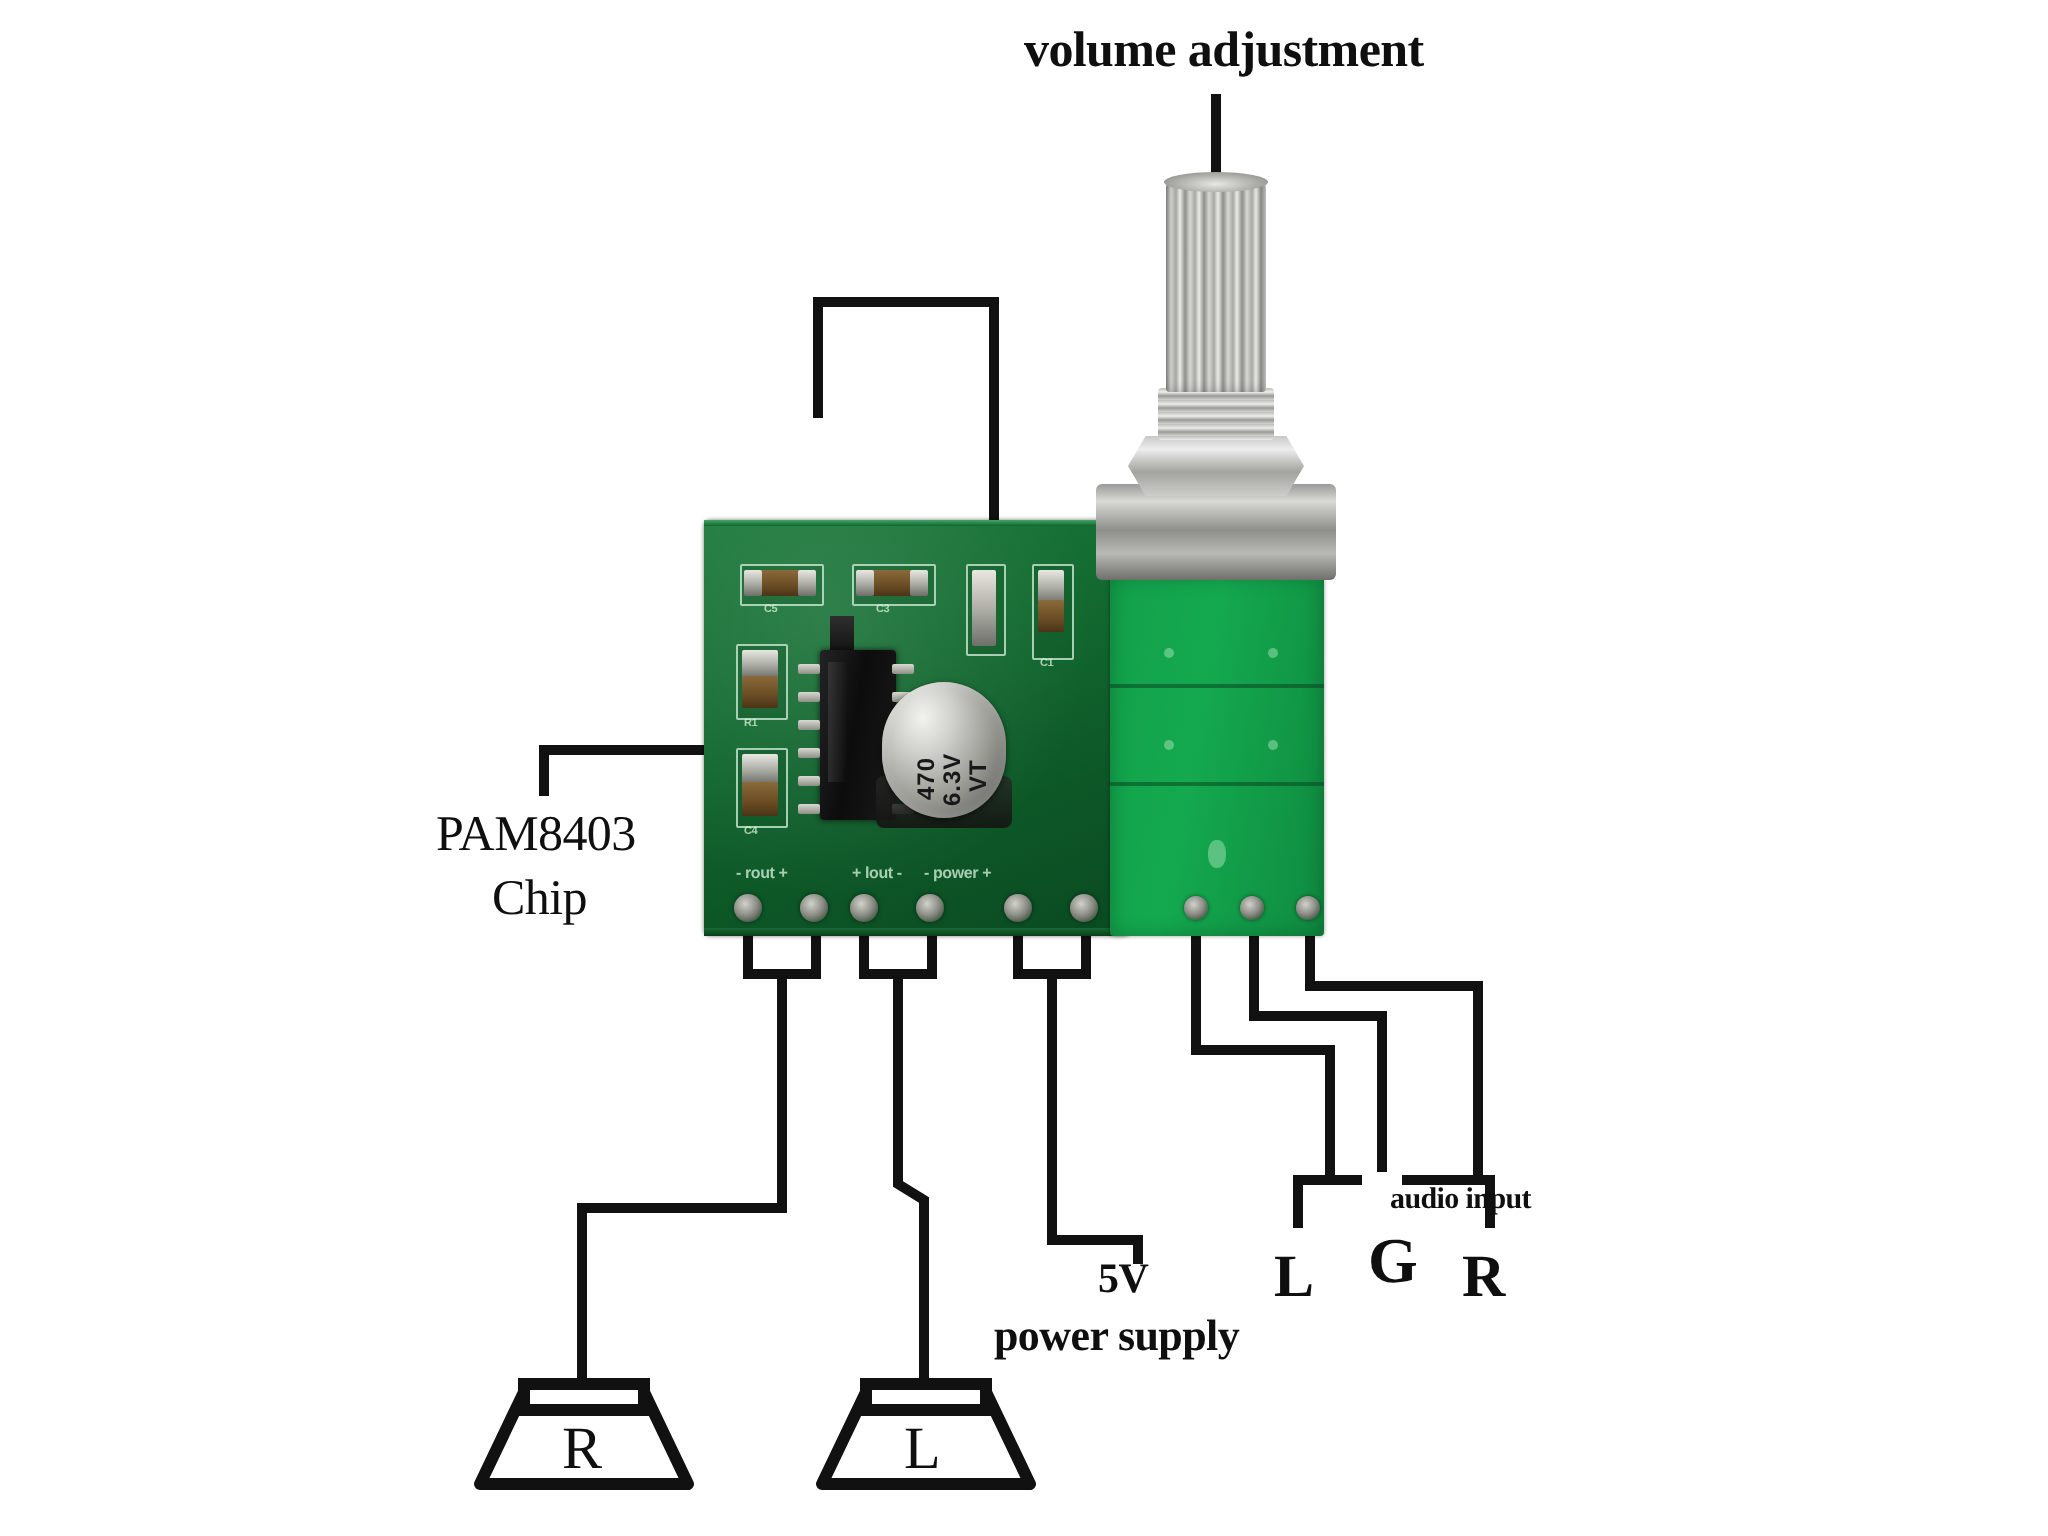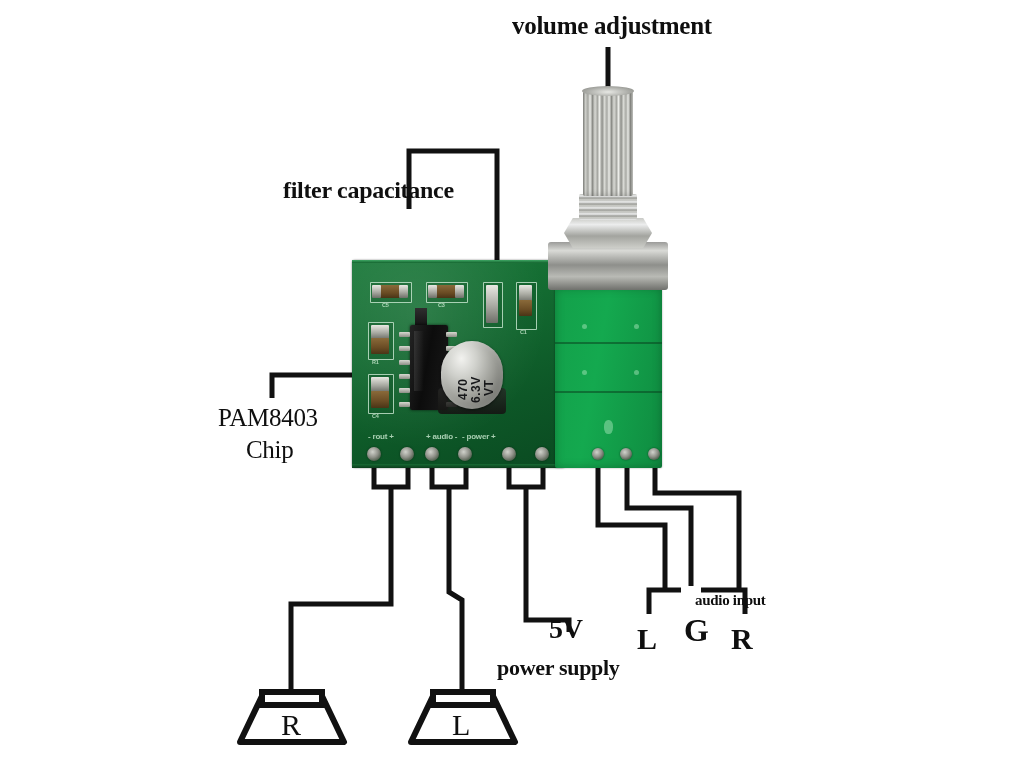--- a/index.html
+++ b/index.html
@@ -28,21 +28,21 @@
     color: #0f0f0f;
     font-family: Liberation Serif, serif;
     font-weight: bold;
     white-space: nowrap;
     letter-spacing: -0.3px;
   }
   #lbl-volume   { left: 512px;  top: 12px;  font-size: 25px; }
   #lbl-filter   { left: 283px;  top: 177px; font-size: 24px; }
   #lbl-chip1    { left: 218px;  top: 404px; font-size: 25px; font-weight: normal; }
   #lbl-chip2    { left: 246px;  top: 436px; font-size: 25px; font-weight: normal; }
-  #lbl-5v       { left: 549px;  top: 613px; font-size: 28px; }
+  #lbl-5v       { left: 549px;  top: 627px; font-size: 21px; }
   #lbl-power    { left: 497px;  top: 655px; font-size: 22px; }
   #lbl-audio    { left: 655px;  top: 592px; font-size: 15px; margin-left: 40px; }
   #lbl-L        { left: 637px;  top: 622px; font-size: 30px; }
   #lbl-G        { left: 684px;  top: 612px; font-size: 32px; }
   #lbl-R        { left: 731px;  top: 622px; font-size: 30px; }
   #lbl-spkR     { left: 281px;  top: 708px; font-size: 30px; font-weight: normal;}
   #lbl-spkL     { left: 452px;  top: 708px; font-size: 30px; font-weight: normal;}
 
   
   #board {
@@ -247,21 +247,20 @@
       <rect x="262" y="692" width="60" height="13" fill="#ffffff" stroke="#111111" stroke-width="6"></rect>
     </g>
 
     <g>
       <polygon points="433,696 493,696 515,742 411,742" fill="#ffffff" stroke="#111111" stroke-width="6" stroke-linejoin="round"></polygon>
       <rect x="433" y="692" width="60" height="13" fill="#ffffff" stroke="#111111" stroke-width="6"></rect>
     </g>
   </svg>
 
   <div class="lbl" id="lbl-volume">volume adjustment</div>
-  <div class="lbl" id="lbl-filter">filter capacitance</div>
   <div class="lbl" id="lbl-chip1">PAM8403</div>
   <div class="lbl" id="lbl-chip2">Chip</div>
   <div class="lbl" id="lbl-5v">5V</div>
   <div class="lbl" id="lbl-power">power supply</div>
   <div class="lbl" id="lbl-audio">audio input</div>
   <div class="lbl" id="lbl-L">L</div>
   <div class="lbl" id="lbl-G">G</div>
   <div class="lbl" id="lbl-R">R</div>
   <div class="lbl" id="lbl-spkR">R</div>
   <div class="lbl" id="lbl-spkL">L</div>
@@ -331,21 +330,21 @@
     <div class="pot-dot" style="left:282px; top:64px;"></div>
     <div class="pot-dot" style="left:230px; top:110px;"></div>
     <div class="pot-dot" style="left:282px; top:110px;"></div>
     <div class="pot-dot" style="left:252px; top:160px; width:9px; height:14px; border-radius:45%;"></div>
     <div id="pot-metal"></div>
     <div id="pot-nut"></div>
     <div id="pot-thread"></div>
     <div id="pot-shaft"></div>
 
     <div class="silk" style="left:16px; top:172px; font-size:8px;">- rout +</div>
-    <div class="silk" style="left:74px; top:172px; font-size:8px;">+ audio -</div>
+    <div class="silk" style="left:74px; top:172px; font-size:8px;">+ lout -</div>
     <div class="silk" style="left:110px; top:172px; font-size:8px;">- power +</div>
 
     <div class="thole" style="left:15px;  top:187px;"></div>
     <div class="thole" style="left:48px;  top:187px;"></div>
     <div class="thole" style="left:73px;  top:187px;"></div>
     <div class="thole" style="left:106px; top:187px;"></div>
     <div class="thole" style="left:150px; top:187px;"></div>
     <div class="thole" style="left:183px; top:187px;"></div>
     <div class="thole thole-sm" style="left:240px; top:188px;"></div>
     <div class="thole thole-sm" style="left:268px; top:188px;"></div>

